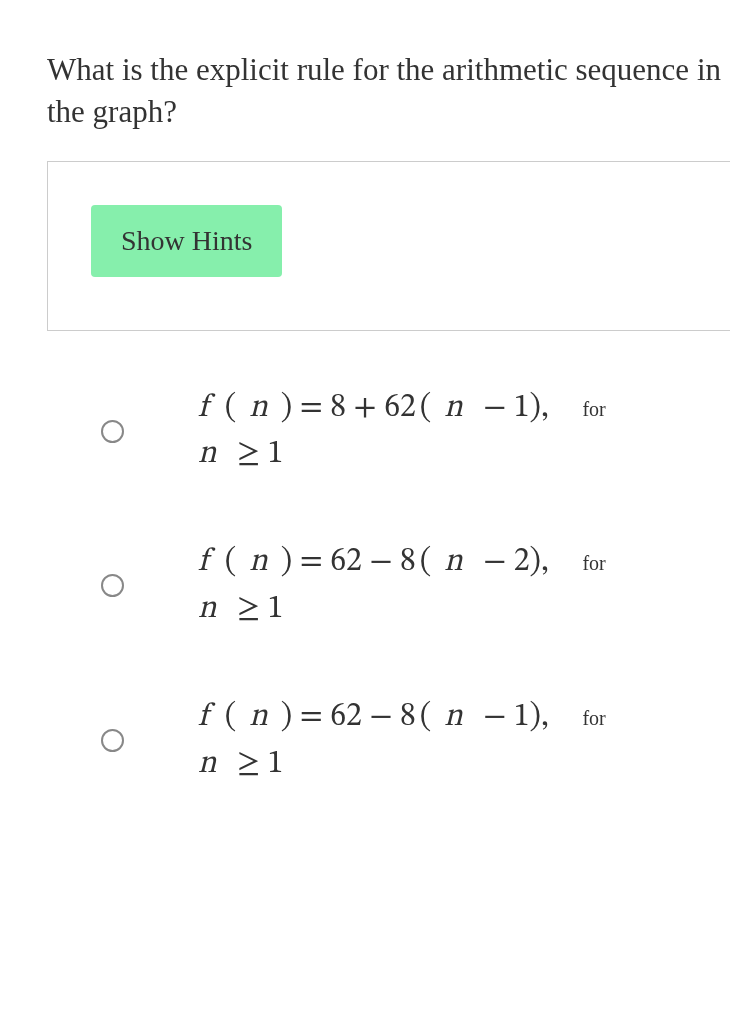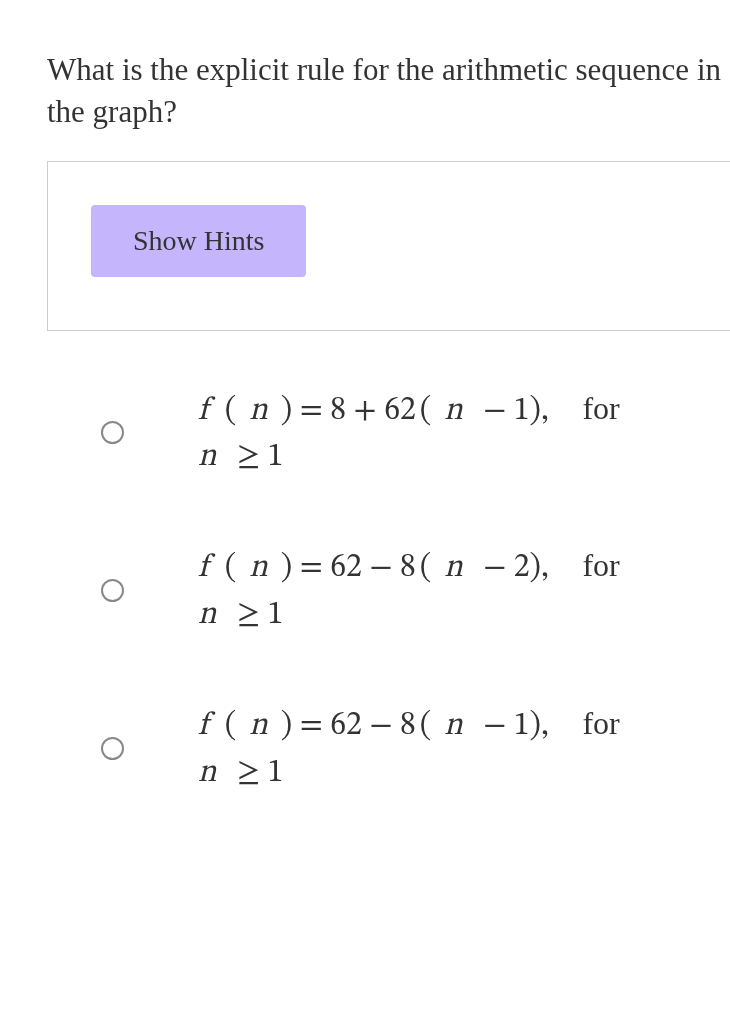--- a/index.html
+++ b/index.html
@@ -22,25 +22,25 @@
       margin-bottom: 28px;
       padding-right: 20px;
     }
     .hints-box {
       border: 1px solid #ccc;
       border-right: none;
       padding: 30px 0 40px 30px;
       margin-bottom: 24px;
     }
     .hints-button {
-      background: #c4b5fd;
+      background: #86efac;
       color: #333;
       font-family: Georgia, 'Times New Roman', serif;
       font-size: 28px;
-      padding: 20px 42px;
+      padding: 20px 30px;
       border: none;
       border-radius: 4px;
       cursor: pointer;
       display: inline-block;
     }
     .options {
       padding: 4px 0 0 28px;
     }
     .option-row {
       display: flex;
@@ -65,21 +65,21 @@
       font-family: 'Cambria Math', 'STIX Two Math', 'Latin Modern Math', Georgia, serif;
       line-height: 1.45;
     }
     .math-fn {
       font-style: italic;
     }
     .math-var {
       font-style: italic;
     }
     .text-for {
-      font-size: 32px;
+      font-size: 20px;
       font-family: Georgia, serif;
     }
   </style>
 </head>
 <body>
 
 <div class="question">What is the explicit rule for the arithmetic sequence in the graph?</div>
 
 <div class="hints-box">
   <button class="hints-button">Show Hints</button>

